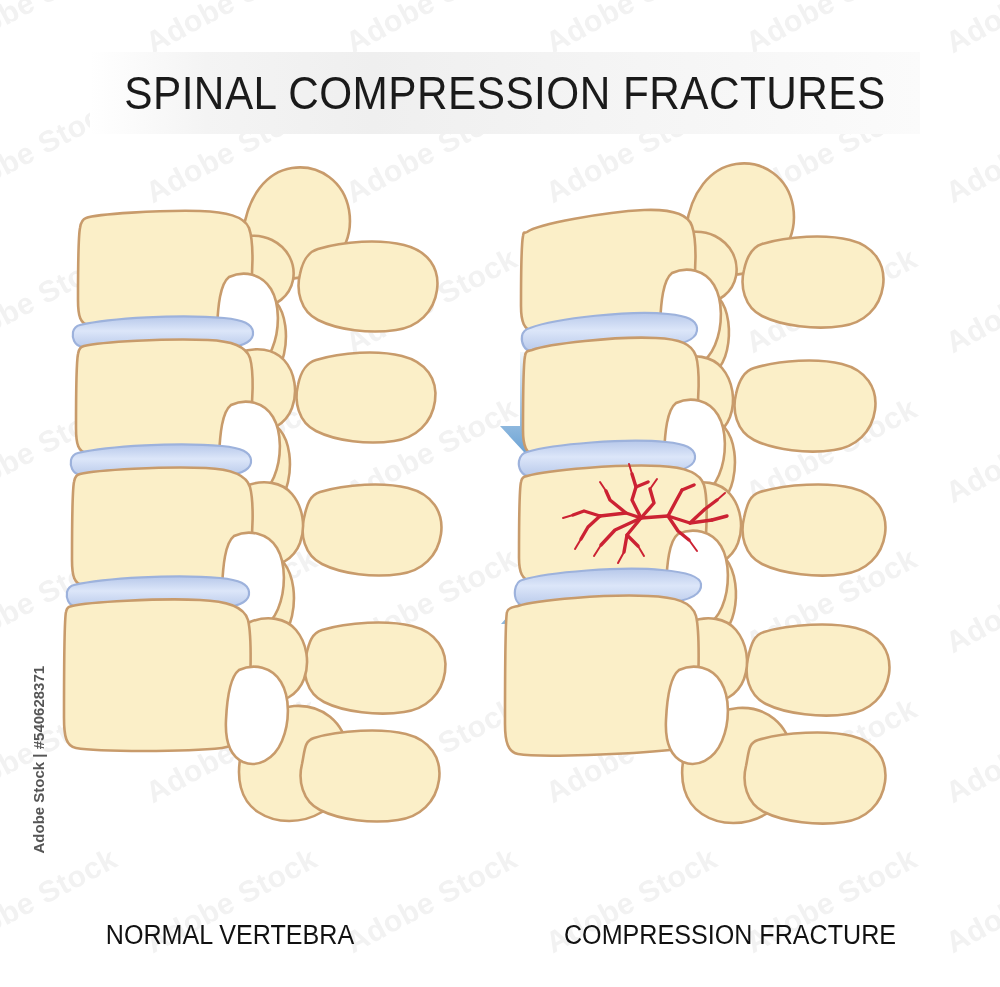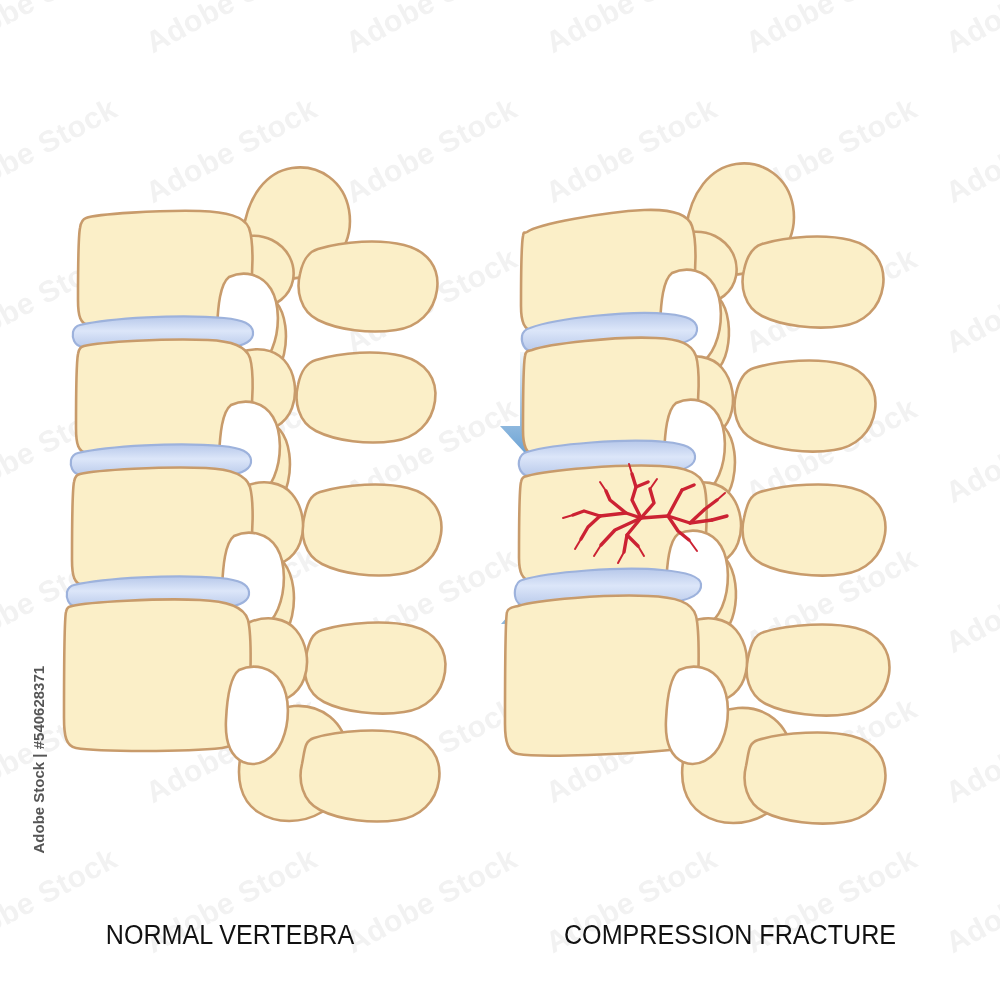--- a/index.html
+++ b/index.html
@@ -414,19 +414,22 @@
                    C882,804 866,819 844,822 C818,826 784,822 764,812
                    C746,803 742,782 746,766 C749,752 748,743 758,740 Z"></path>
           <path fill="#FFFFFF" d="M679,670 C694,663 712,667 721,682 C730,697 730,722 722,741
                    C714,760 697,768 683,762 C670,756 665,740 666,720
                    C667,698 670,677 679,670 Z"></path>
         </g>
       </g>
     </svg>
   </div>
 
+  <div id="title-band">
+    <div id="page-title">SPINAL COMPRESSION FRACTURES</div>
+  </div>
 
   <div class="caption" id="caption-normal">NORMAL VERTEBRA</div>
   <div class="caption" id="caption-fracture">COMPRESSION FRACTURE</div>
 
   <div id="stock-credit">Adobe Stock | #540628371</div>
 
 </div>
 
 </body></html>

